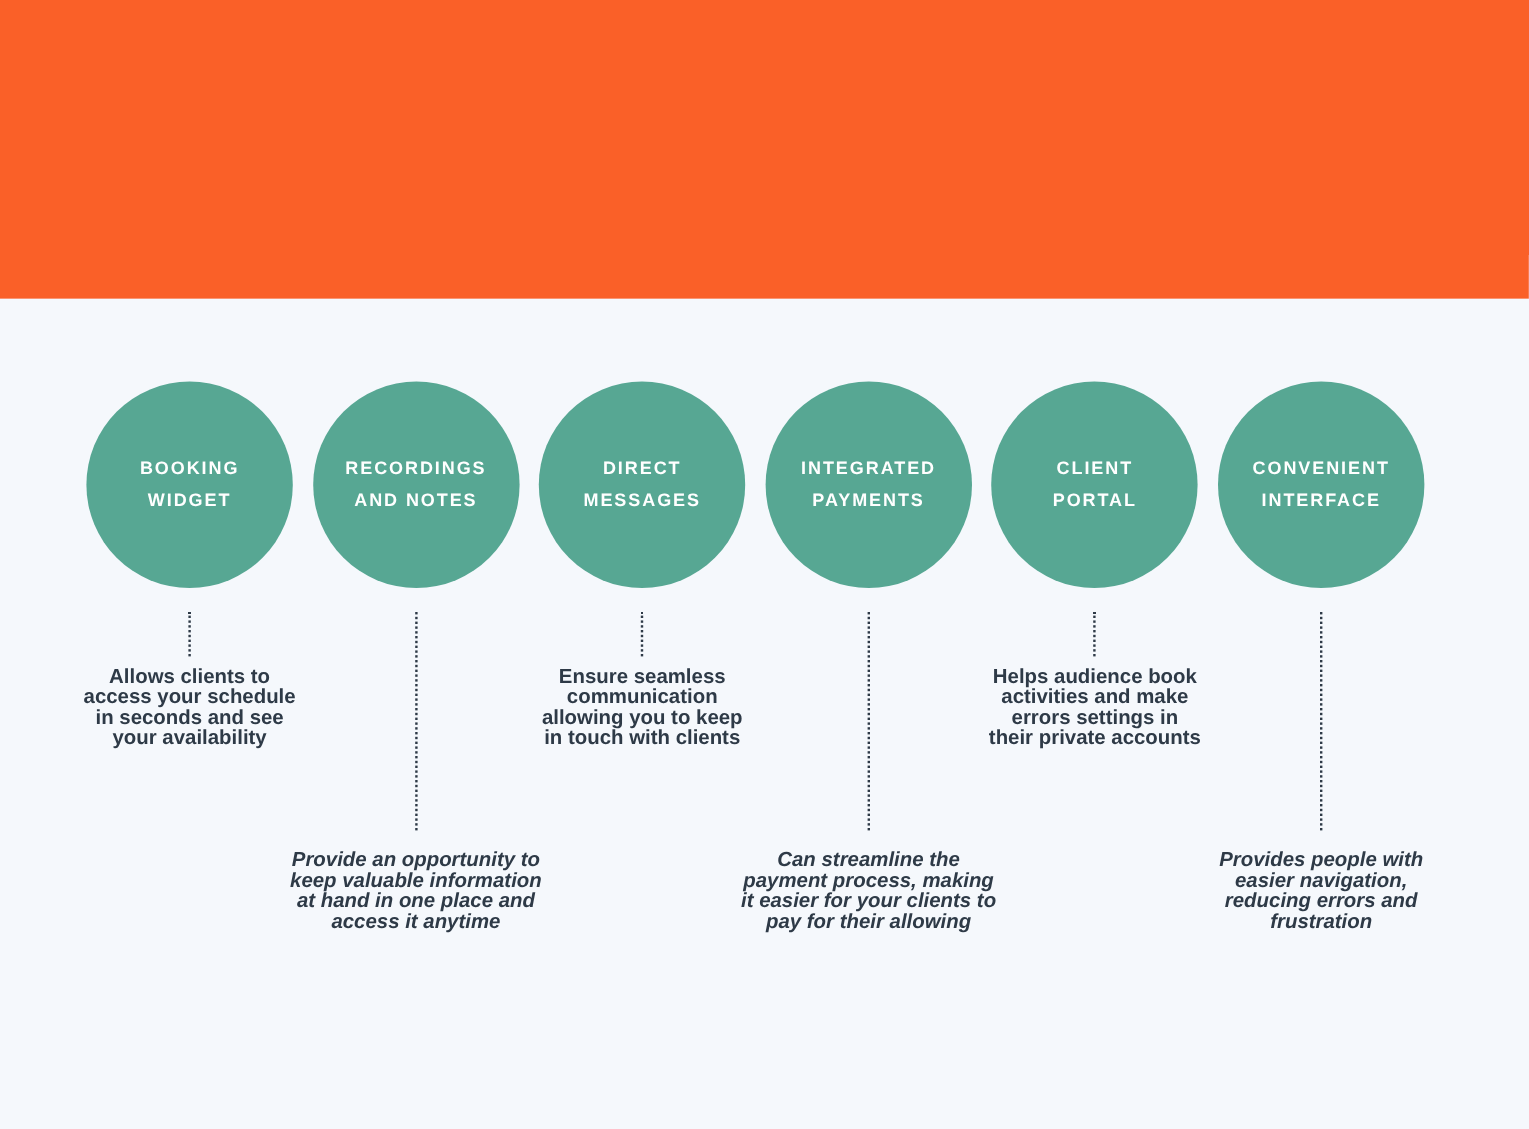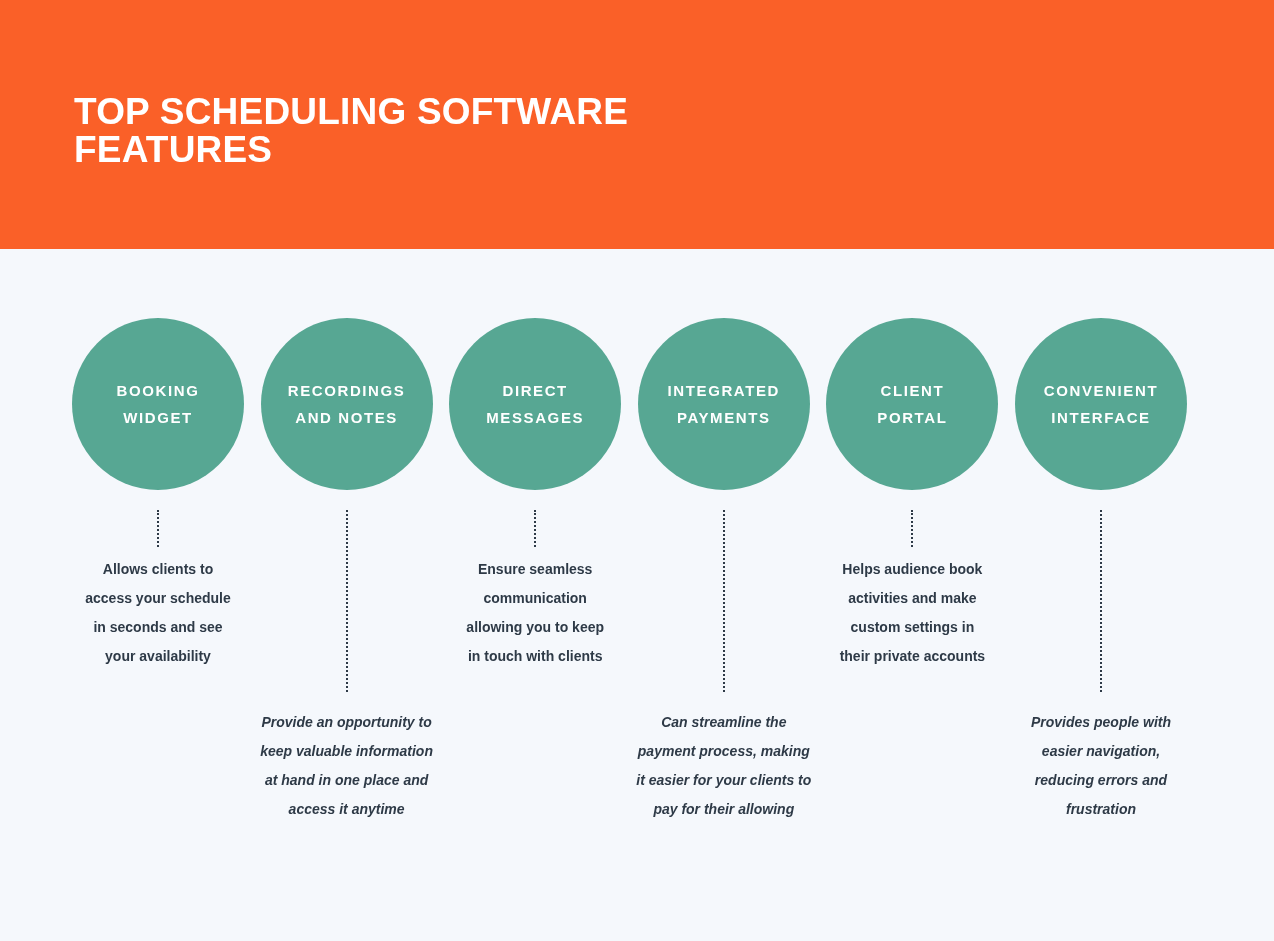--- a/index.html
+++ b/index.html
@@ -85,44 +85,43 @@
     top: 261px;
     width: 0;
     border-left: 2px dotted #2e3a47;
   }
   .connector-short { height: 37px; }
   .connector-long  { height: 182px; }
 
   .feature-caption {
     position: absolute;
     color: #2e3a47;
-    font-size: 14px;
+    font-size: 17px;
     font-weight: bold;
-    line-height: 29px;
+    line-height: 17px;
     text-align: center;
     white-space: pre-line;
   }
   .caption-upper {
     top: 306px;
     left: -28px;
     width: 246px;
   }
   .caption-lower {
     top: 459px;
     left: -33px;
     width: 256px;
     font-style: italic;
   }
 </style>
 </head>
 <body>
 
 <div id="header-band">
   <h1 id="page-title">
-    <span class="title-line-1">TOP SCHEDULING SOFTWARE FEATURES</span>
   </h1>
 </div>
 
 <div id="infographic-body">
     <div class="feature-node" style="left: 63px;">
       <div class="feature-circle">
         <span class="feature-circle-label">BOOKING
 WIDGET</span>
       </div>
       <div class="connector-line connector-short"></div>
@@ -165,21 +164,21 @@
 pay for their allowing</div>
     </div>
     <div class="feature-node" style="left: 817.4px;">
       <div class="feature-circle">
         <span class="feature-circle-label">CLIENT
 PORTAL</span>
       </div>
       <div class="connector-line connector-short"></div>
       <div class="feature-caption caption-upper">Helps audience book
 activities and make
-custom settings in
+errors settings in
 their private accounts</div>
     </div>
     <div class="feature-node" style="left: 1006px;">
       <div class="feature-circle">
         <span class="feature-circle-label">CONVENIENT
 INTERFACE</span>
       </div>
       <div class="connector-line connector-long"></div>
       <div class="feature-caption caption-lower">Provides people with
 easier navigation,

